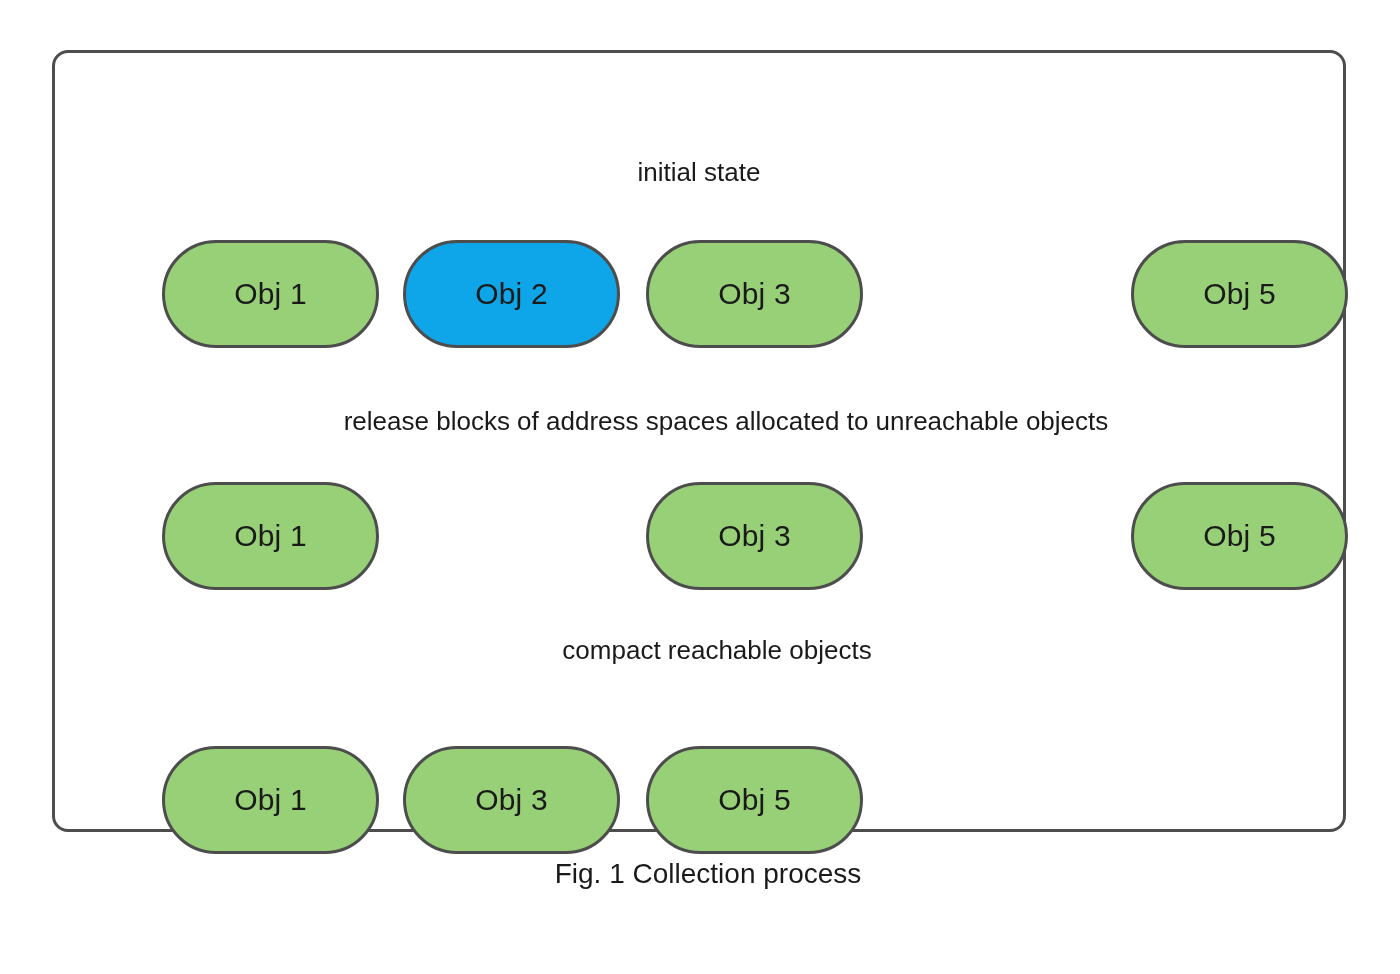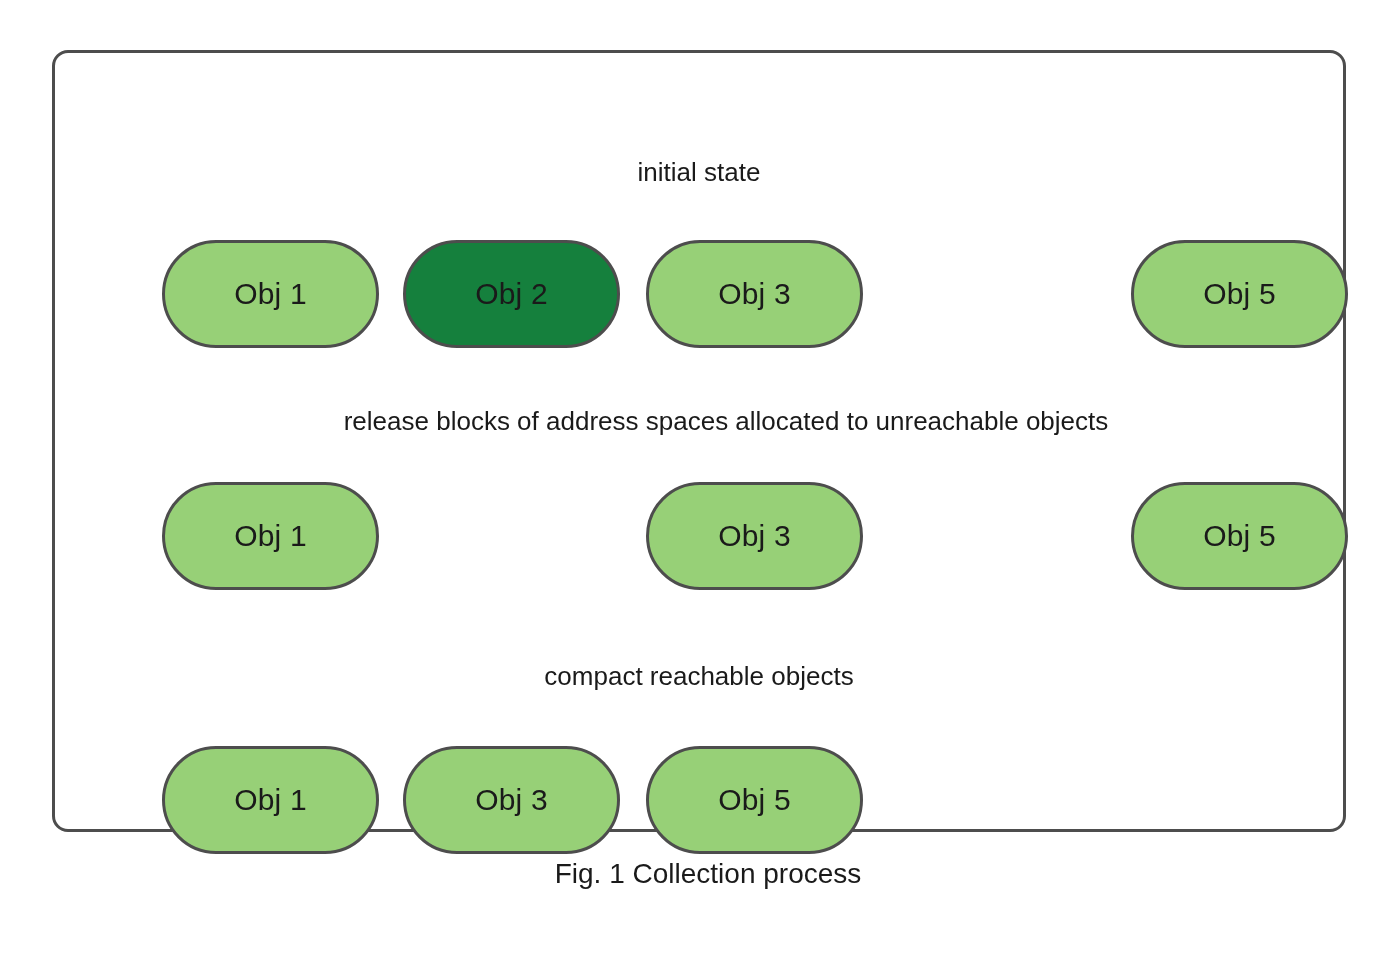--- a/index.html
+++ b/index.html
@@ -41,21 +41,21 @@
     left: 0;
     width: 100%;
     text-align: center;
     font-size: 26px;
     line-height: 32px;
     color: #1a1a1a;
     white-space: nowrap;
   }
   .stage-label-initial   { top: 103px; }
   .stage-label-release   { top: 352px; margin-left: 27px; }
-  .stage-label-compact   { top: 607px; }
+  .stage-label-compact   { top: 581px; margin-left: 18px; }
 
   
   .obj-row {
     position: absolute;
     left: 0;
     width: 100%;
     height: 108px;
   }
   .row-initial  { top: 187px; }
   .row-released { top: 429px; }
@@ -82,21 +82,21 @@
     border-radius: 54px;
     display: flex;
     align-items: center;
     justify-content: center;
     font-size: 30px;
     line-height: 1;
     color: #1a1a1a;
     letter-spacing: 0.2px;
   }
   .obj-box.reachable   { background: #97d077; }
-  .obj-box.unreachable { background: #15803d; }
+  .obj-box.unreachable { background: #0ea5e9; }
 
   
   .figure-caption {
     position: absolute;
     left: 0;
     top: 860px;
     width: 100%;
     text-align: center;
     font-size: 28px;
     line-height: 28px;

